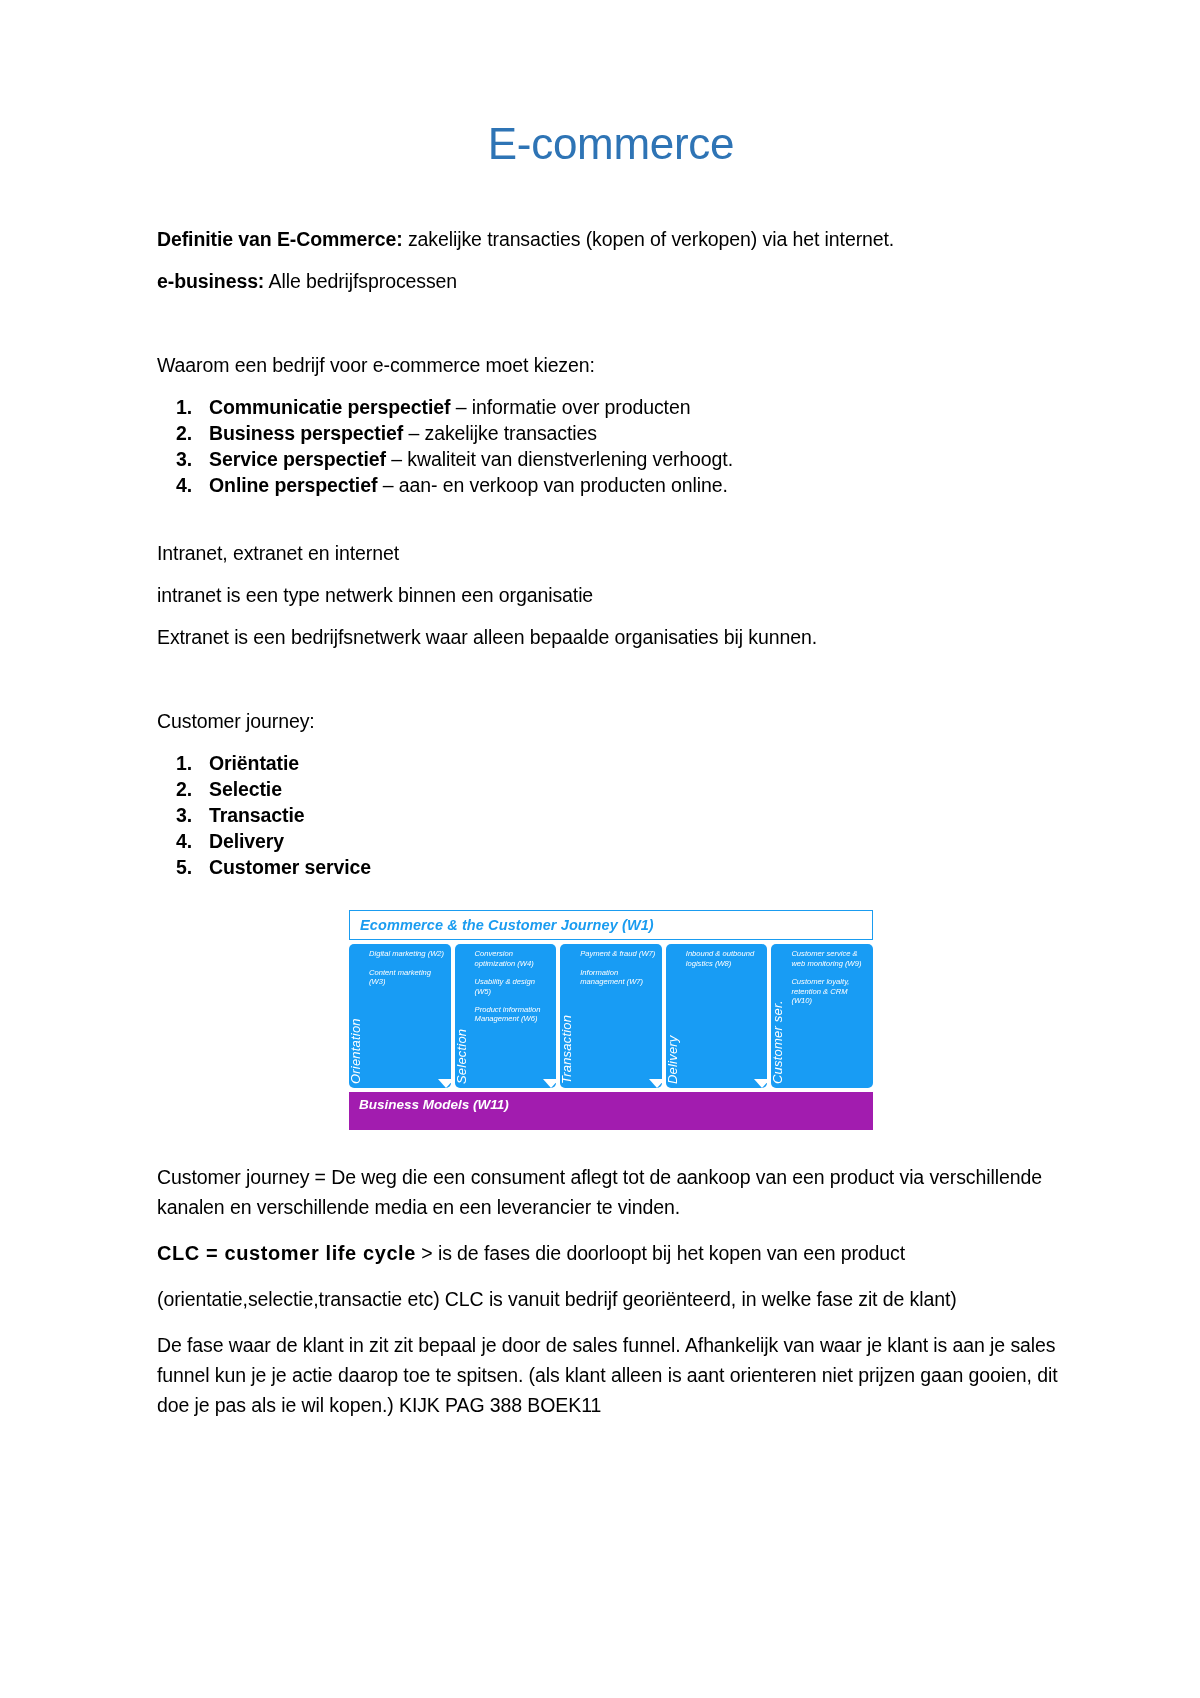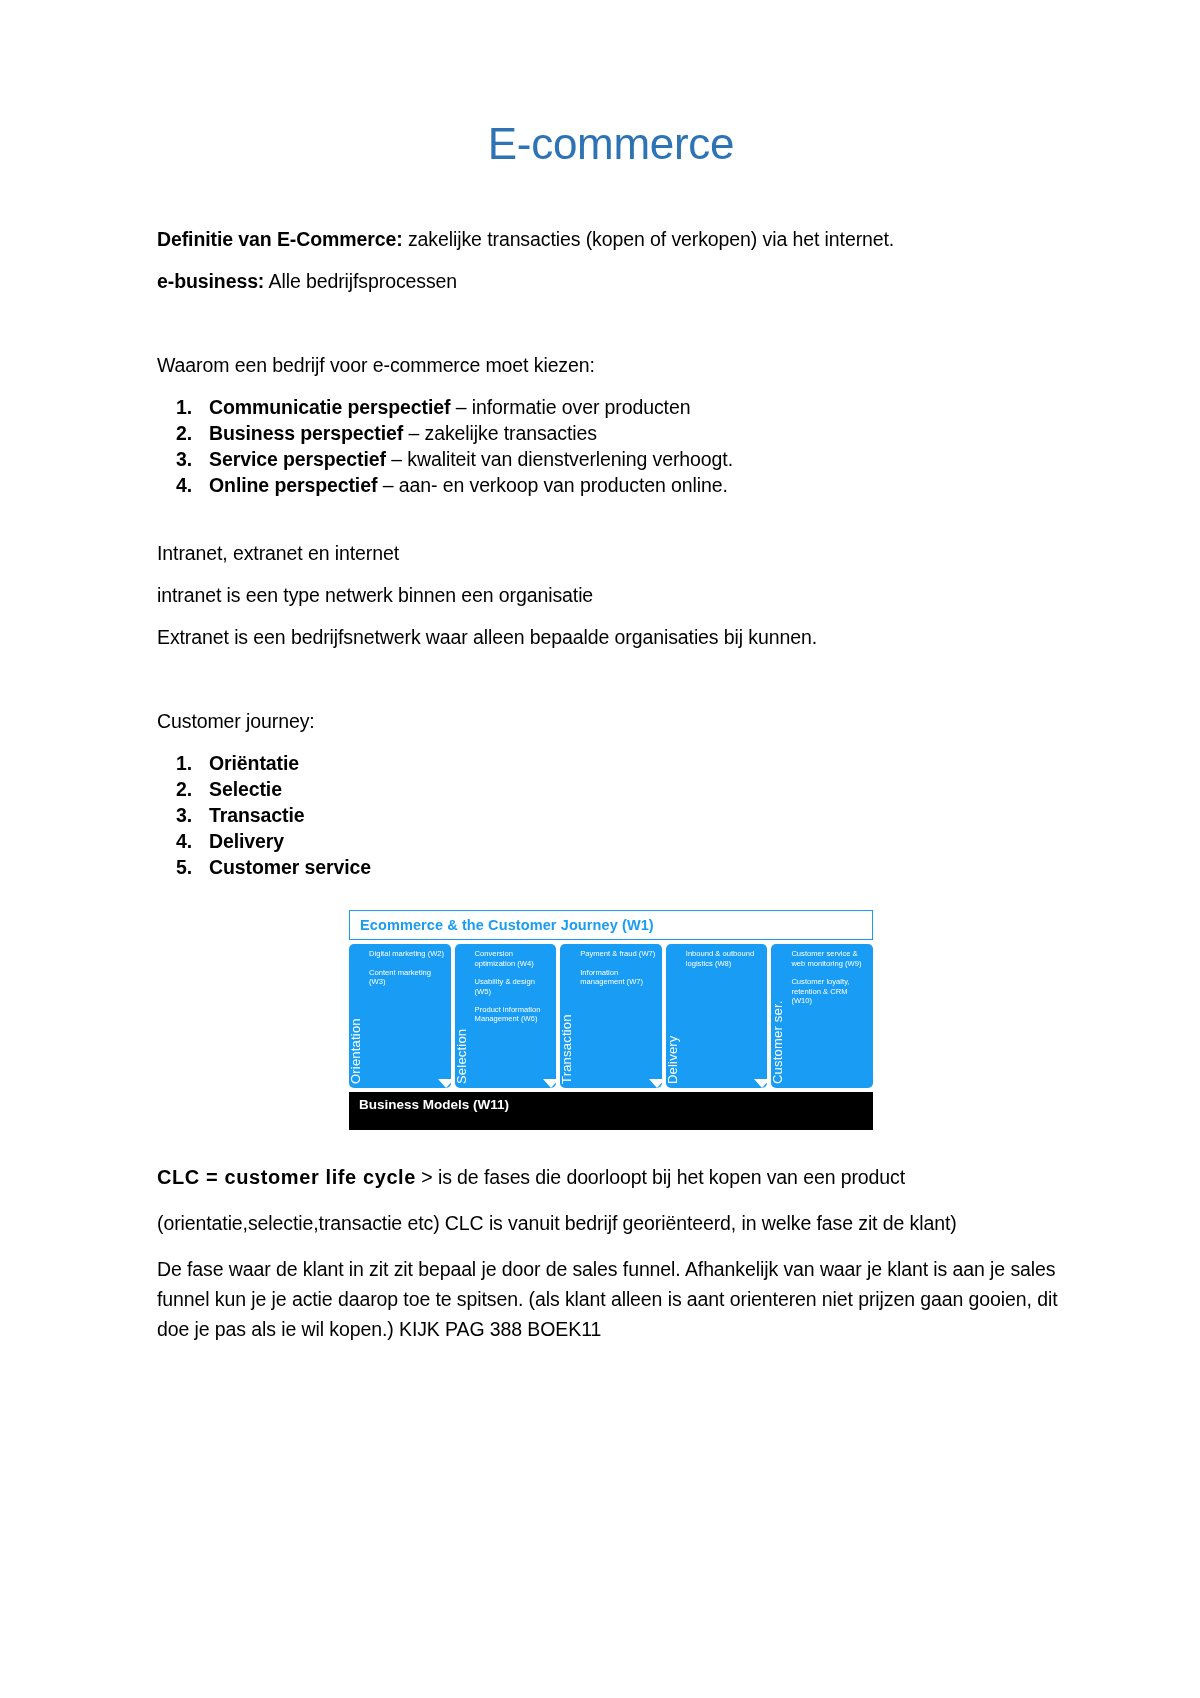--- a/index.html
+++ b/index.html
@@ -75,20 +75,21 @@
   .diagram-wrap {
     margin: 30px 0 0 0;
     display: flex;
     justify-content: center;
   }
   .diagram {
     position: relative;
     width: 524px;
     background: #ffffff;
     font-family: "Liberation Sans", sans-serif;
+    font-style: italic;
   }
   .diagram-header {
     border: 1px solid #1a9cf0;
     background: #ffffff;
     height: 30px;
     box-sizing: border-box;
     display: flex;
     align-items: center;
     padding-left: 10px;
   }
@@ -136,21 +137,21 @@
     bottom: 0px;
     width: 0;
     height: 0;
     border-top: 9px solid #ffffff;
     border-left: 8px solid transparent;
     border-right: 8px solid transparent;
     z-index: 5;
   }
   .diagram-footer {
     margin-top: 4px;
-    background: #000000;
+    background: #a21caf;
     height: 38px;
     display: flex;
     align-items: flex-start;
     padding: 5px 0 0 10px;
     box-sizing: border-box;
   }
   .diagram-footer-text {
     color: #ffffff;
     font-weight: bold;
     font-size: 13.5px;
@@ -266,20 +267,21 @@
         </div>
 
         <div class="diagram-footer">
           <span class="diagram-footer-text">Business Models (W11)</span>
         </div>
 
       </div>
     </div>
 
     <div class="closing">
+      <p class="para b">Customer journey = De weg die een consument aflegt tot de aankoop van een product via verschillende kanalen en verschillende media en een leverancier te vinden.</p>
       <p class="para">
         <span class="clc-head">CLC = customer life cycle</span><span> &gt; is de fases die doorloopt bij het kopen van een product</span>
       </p>
       <p class="para">(orientatie,selectie,transactie etc)  CLC is vanuit bedrijf georiënteerd, in welke fase zit de klant)</p>
       <p class="para">De fase waar de klant in zit zit bepaal je door de sales funnel. Afhankelijk van waar je klant is aan je sales funnel kun je je actie daarop toe te spitsen. (als klant alleen is aant orienteren niet prijzen gaan gooien, dit doe je pas als ie wil kopen.)  KIJK PAG 388 BOEK11</p>
     </div>
 
   </div>
 </div>
 

